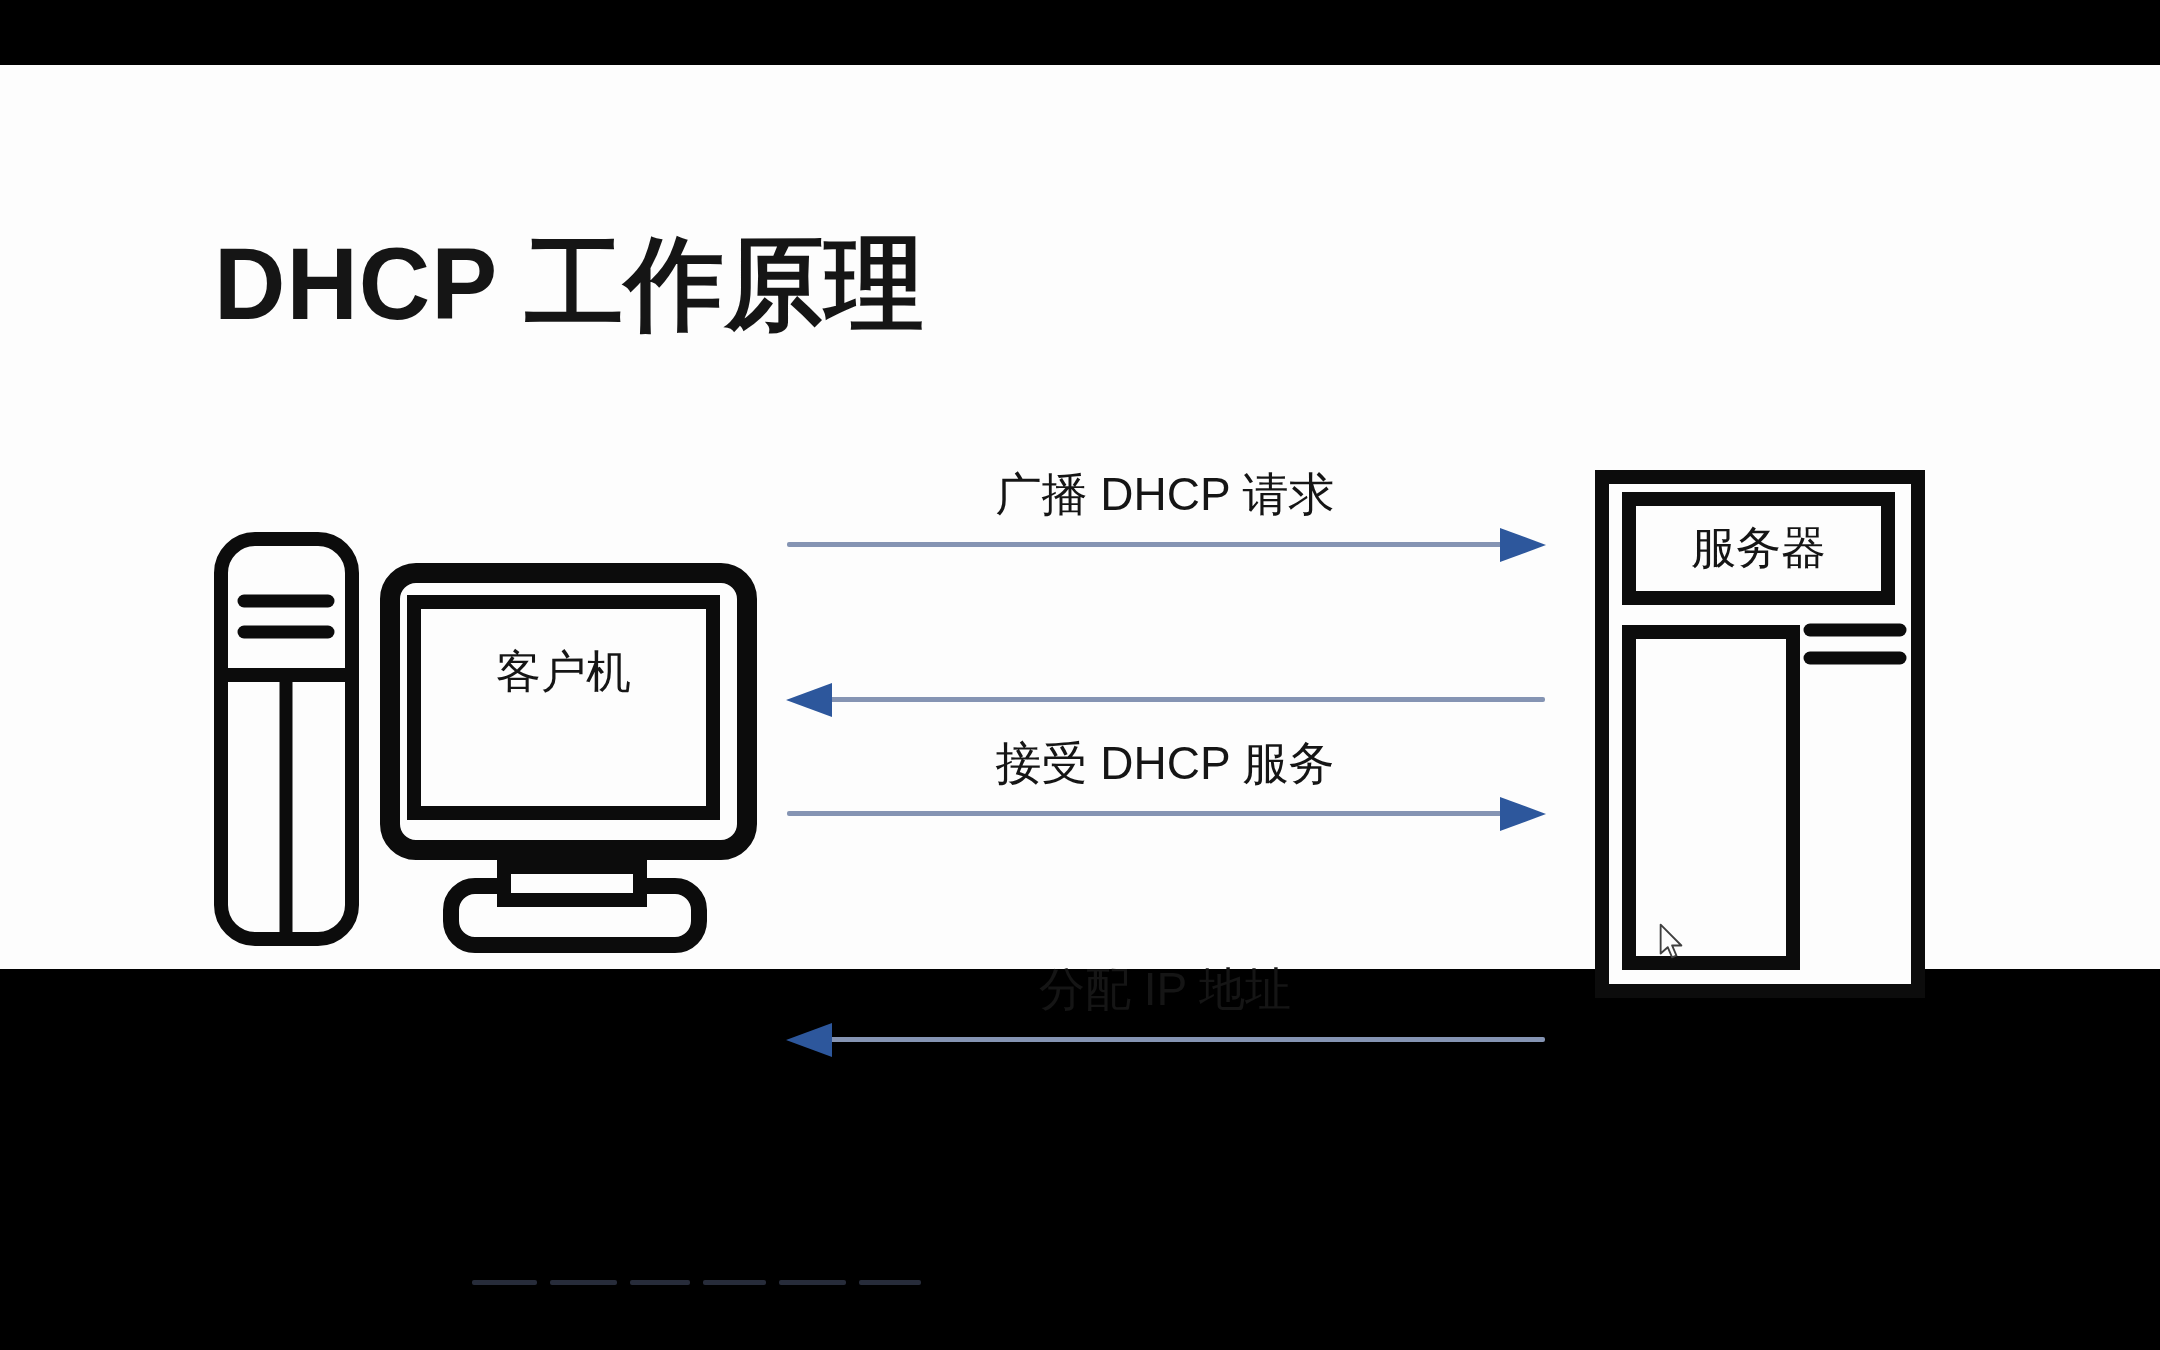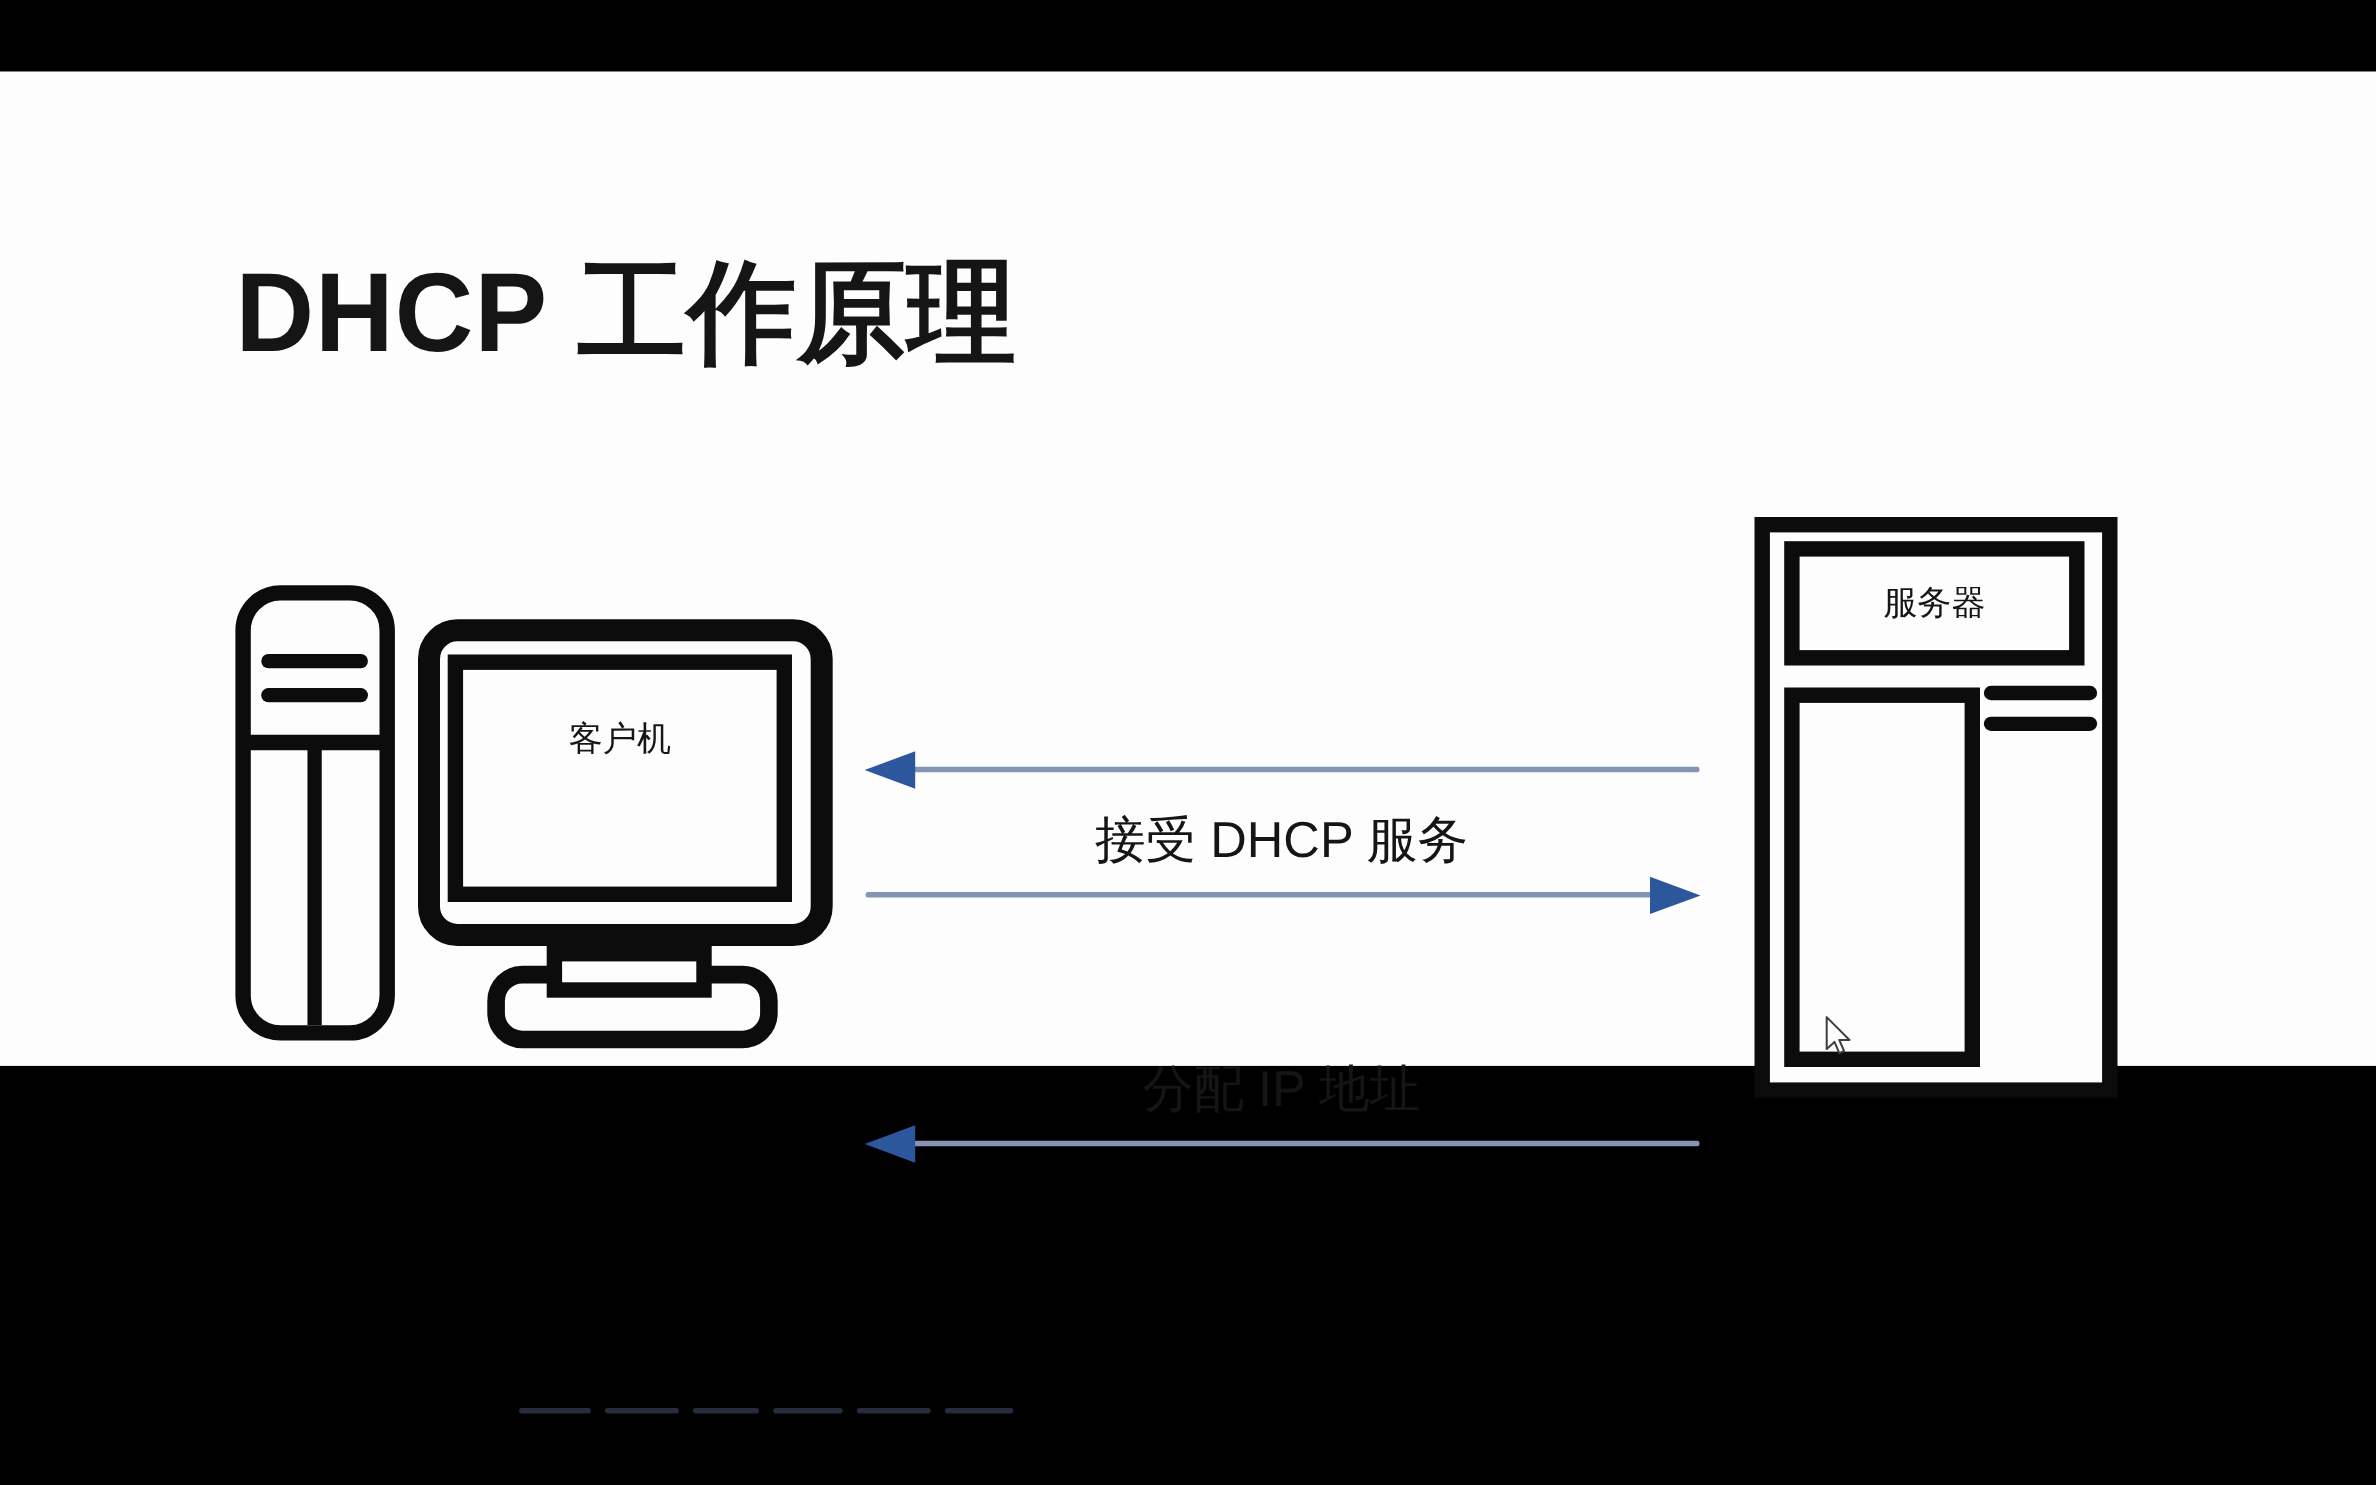--- a/index.html
+++ b/index.html
@@ -11,21 +11,21 @@
   .slide{position:absolute;left:0;top:65px;width:2160px;height:904px;background:var(--bg,#fdfdfd);}
 
   .title{position:absolute;left:214px;top:152px;margin:0;
          font-size:102px;font-weight:700;color:var(--ink,#151515);
          letter-spacing:1px;white-space:nowrap;transform:scaleX(.97);transform-origin:left;}
 
   .icon-svg{position:absolute;}
   .client-svg{left:200px;top:450px;width:580px;height:465px;}
   .server-svg{left:1580px;top:390px;width:360px;height:560px;}
 
-  .device-label{position:absolute;color:var(--ink,#151515);font-size:31px;
+  .device-label{position:absolute;color:var(--ink,#151515);font-size:45px;
                 text-align:center;height:56px;line-height:56px;white-space:nowrap;}
   .client-label{left:407px;top:579px;width:313px;}
   .server-label{left:1622px;top:455px;width:273px;}
 
   .msg{position:absolute;left:780px;width:770px;height:112px;}
   .msg.r1{top:401px;} .msg.r2{top:556px;} .msg.r3{top:670px;} .msg.r4{top:848px;margin-top:48px;}
   .msg-label{position:absolute;left:0;right:0;top:0;height:56px;line-height:56px;
              text-align:center;font-size:46px;color:var(--ink,#151515);white-space:nowrap;}
   .shaft{position:absolute;top:76px;height:5px;background:var(--arrow-line,#8594b3);border-radius:2px;}
   .msg.dir-right .shaft{left:7px;width:715px;}
@@ -68,20 +68,25 @@
 
     <svg class="icon-svg server-svg" viewBox="0 0 360 560">
       <rect x="22" y="22" width="316" height="514" fill="#fdfdfd" stroke="#0c0c0c" stroke-width="14"></rect>
       <rect x="49" y="44" width="259" height="99" fill="#fdfdfd" stroke="#0c0c0c" stroke-width="14"></rect>
       <rect x="49" y="177" width="164" height="331" fill="#fdfdfd" stroke="#0c0c0c" stroke-width="14"></rect>
       <line x1="230" y1="175" x2="320" y2="175" stroke="#0c0c0c" stroke-width="13" stroke-linecap="round"></line>
       <line x1="230" y1="203" x2="320" y2="203" stroke="#0c0c0c" stroke-width="13" stroke-linecap="round"></line>
     </svg>
     <div class="device-label server-label">服务器</div>
 
+    <div class="msg r1 dir-right">
+      <div class="msg-label">广播 DHCP 请求</div>
+      <div class="shaft"></div>
+      <div class="head"></div>
+    </div>
 
     <div class="msg r2 dir-left">
       <div class="shaft"></div>
       <div class="head"></div>
     </div>
 
     <div class="msg r3 dir-right">
       <div class="msg-label">接受 DHCP 服务</div>
       <div class="shaft"></div>
       <div class="head"></div>

